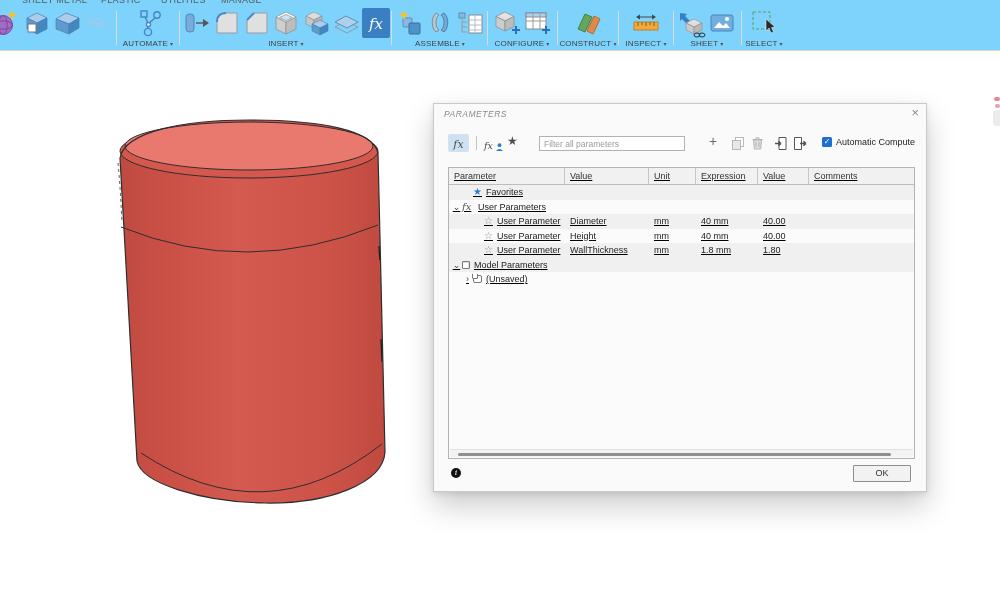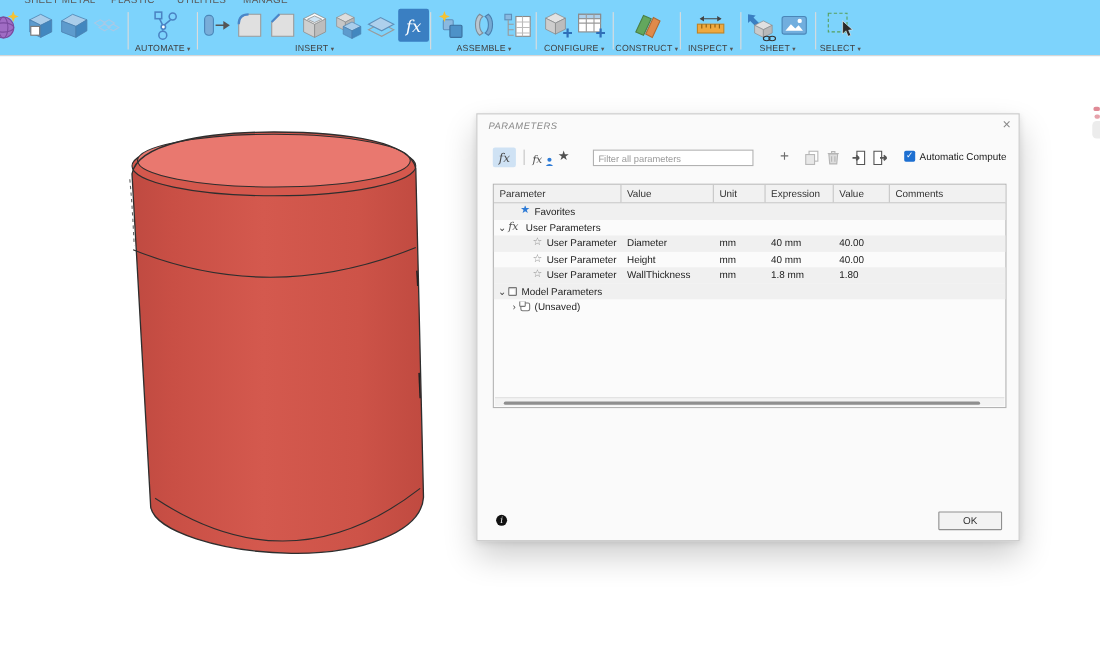--- a/index.html
+++ b/index.html
@@ -37,21 +37,21 @@
   .fxu-btn .fx-glyph { font-size:9.5px; line-height:14px; }
   .fxu-person { position:absolute; right:1px; bottom:0; }
   .star-btn { position:absolute; left:73px; top:0px; font-size:12px; color:#4f4f4f; }
   .filter-box { position:absolute; left:105px; top:2px; width:146px; height:15px; border:1px solid #b2b2b2; background:#fff; font-size:8.5px; color:#444; padding:0 4px; }
   .filter-box::placeholder { color:#9b9b9b; }
   .plus-btn { position:absolute; left:275px; top:-1px; font-size:14px; color:#6e6e6e; font-weight:400; }
   .icon-btn { position:absolute; top:2px; }
   .ac-check { position:absolute; left:388px; top:3px; width:10px; height:10px; background:#1d6fd1; border-radius:1.5px; color:#fff; font-size:8px; line-height:10px; text-align:center; }
   .ac-label { position:absolute; left:402px; top:3px; font-size:9px; color:#222; }
 
-  .ptable { position:absolute; left:14px; top:63px; width:467px; height:204px; border:1px solid #b3b3b3; background:#fbfbfb; }
+  .ptable { position:absolute; left:14px; top:63px; width:467px; height:292px; border:1px solid #b3b3b3; background:#fbfbfb;text-decoration:underline; }
   .phead { display:flex; height:17px; background:#f1f1f1; border-bottom:1px solid #bdbdbd; }
   .phc { font-size:9px; color:#333; padding:3px 0 0 5px; border-right:1px solid #c6c6c6; overflow:hidden; white-space:nowrap; }
   .phc:last-child { border-right:none; }
   .c-param { width:116px; } .c-name { width:84px; } .c-unit { width:47px; } .c-expr { width:62px; } .c-val { width:51px; } .c-com { flex:1; }
   .prow { display:flex; height:14.5px; align-items:center; font-size:9px; color:#222; }
   .prow.shaded { background:#f0f0f0; }
   .pcell { overflow:hidden; white-space:nowrap; padding-left:5px; }
   .prow .c-param { display:flex; align-items:center; padding-left:4px; }
   .chev { display:inline-block; width:11px; font-size:9px; color:#444; text-align:center; line-height:10px; }
   .ric { display:inline-block; margin-right:4px; }

